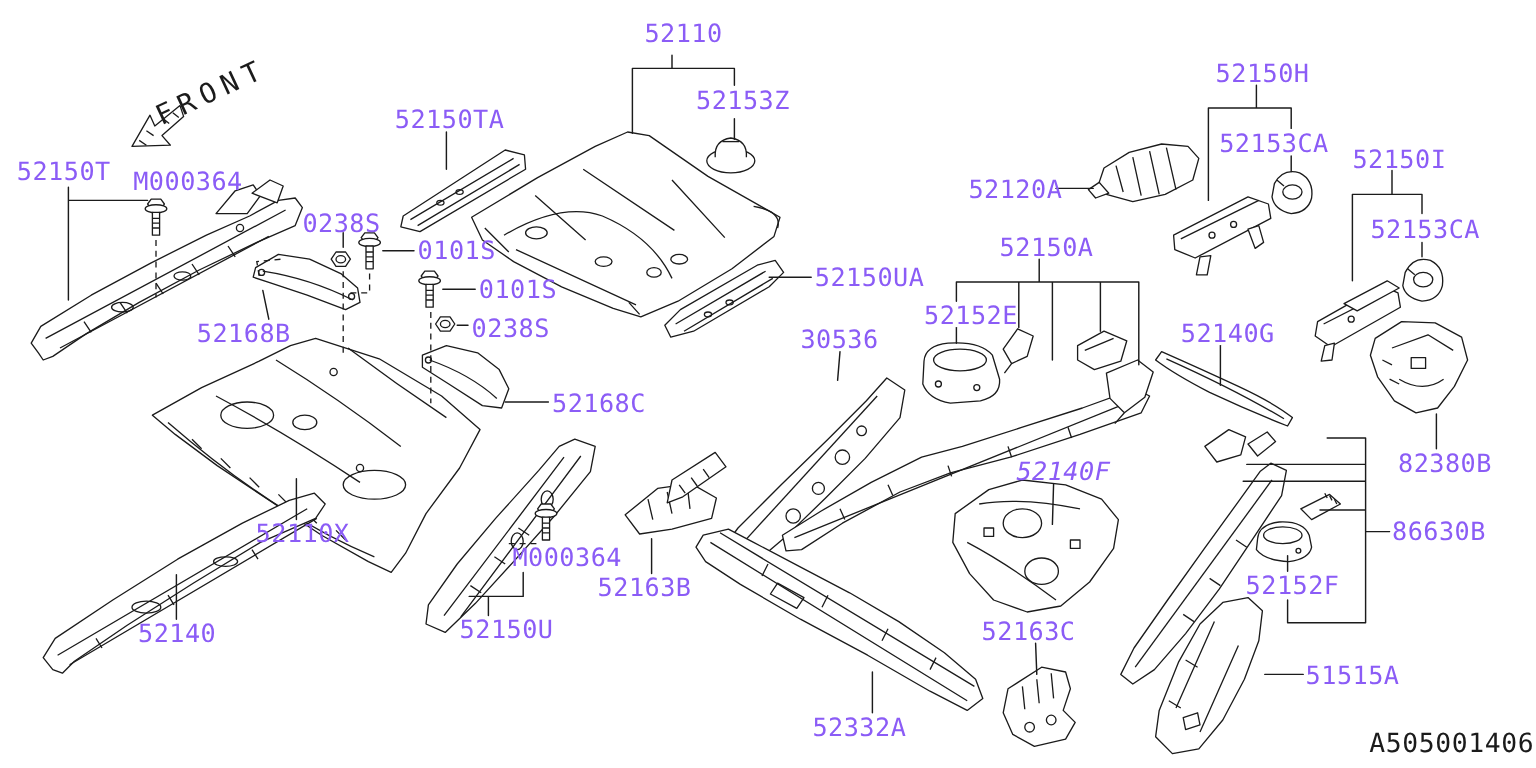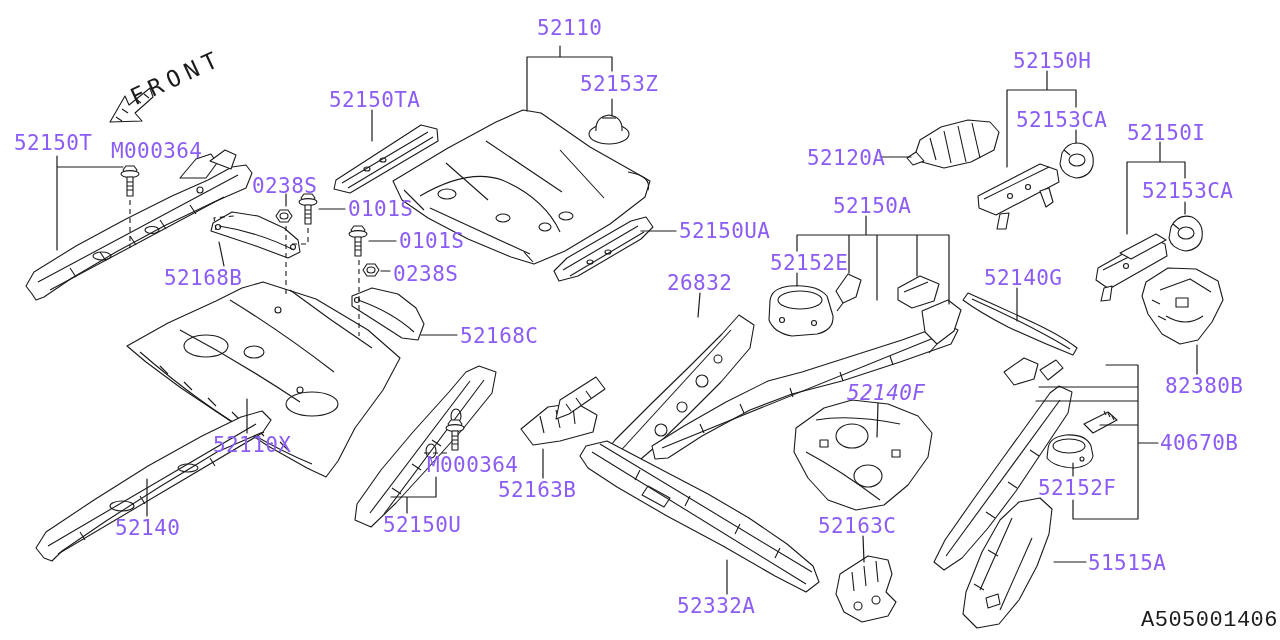--- a/index.html
+++ b/index.html
@@ -12,21 +12,20 @@
     position:absolute;font-size:21px;line-height:22px;color:#8b5cf6;
     letter-spacing:0.4px;white-space:pre;
   }
   #front-label{
     position:absolute;left:137px;top:84px;font-size:23px;color:#1b1b1b;
     letter-spacing:6px;transform:rotate(-25deg);transform-origin:left bottom;
   }
   #diagram-id{
     position:absolute;left:1141px;top:608px;font-size:22px;color:#1b1b1b;
     letter-spacing:0.5px;
-    font-family:Liberation Mono, monospace;
   }
   svg *{vector-effect:non-scaling-stroke;}
   .ln{stroke:#1b1b1b;stroke-width:1.2;fill:none;stroke-linecap:round;stroke-linejoin:round;}
   .pt{stroke:#1b1b1b;stroke-width:1.1;fill:#ffffff;stroke-linejoin:round;}
   .dt{stroke:#1b1b1b;stroke-width:1.1;fill:none;stroke-linejoin:round;}
   .dash{stroke:#1b1b1b;stroke-width:1.1;fill:none;stroke-dasharray:5 4;}
 </style>
 </head>
 <body>
 
@@ -321,30 +320,30 @@
       <div class="plabel" style="left: 348px; top: 198px;">0101S</div>
       <div class="plabel" style="left: 399px; top: 230px;">0101S</div>
       <div class="plabel" style="left: 393px; top: 263px;">0238S</div>
       <div class="plabel" style="left: 164px; top: 267px;">52168B</div>
       <div class="plabel" style="left: 460px; top: 325px;">52168C</div>
       <div class="plabel" style="left: 329px; top: 89px;">52150TA</div>
       <div class="plabel" style="left: 537px; top: 17px;">52110</div>
       <div class="plabel" style="left: 580px; top: 73px;">52153Z</div>
       <div class="plabel" style="left: 679px; top: 220px;">52150UA</div>
       <div class="plabel" style="left: 770px; top: 252px;">52152E</div>
-      <div class="plabel" style="left: 667px; top: 272px;">26832</div>
+      <div class="plabel" style="left: 667px; top: 272px;">30536</div>
       <div class="plabel" style="left: 833px; top: 195px;">52150A</div>
       <div class="plabel" style="left: 807px; top: 147px;">52120A</div>
       <div class="plabel" style="left: 1013px; top: 50px; text-align: right;">52150H</div>
       <div class="plabel" style="left: 1016px; top: 109px;">52153CA</div>
       <div class="plabel" style="left: 1127px; top: 122px;">52150I</div>
       <div class="plabel" style="left: 1142px; top: 180px;">52153CA</div>
       <div class="plabel" style="left: 984px; top: 267px;">52140G</div>
       <div class="plabel" style="left: 1165px; top: 375px;">82380B</div>
-      <div class="plabel" style="left: 1160px; top: 432px;">40670B</div>
+      <div class="plabel" style="left: 1160px; top: 432px;">86630B</div>
       <div class="plabel" style="left: 1038px; top: 477px;">52152F</div>
       <div class="plabel" style="left: 847px; top: 382px; font-style: italic;">52140F</div>
       <div class="plabel" style="left: 213px; top: 434px;">52110X</div>
       <div class="plabel" style="left: 115px; top: 517px;">52140</div>
       <div class="plabel" style="left: 427px; top: 454px;">M000364</div>
       <div class="plabel" style="left: 498px; top: 479px;">52163B</div>
       <div class="plabel" style="left: 383px; top: 514px;">52150U</div>
       <div class="plabel" style="left: 818px; top: 515px;">52163C</div>
       <div class="plabel" style="left: 677px; top: 595px;">52332A</div>
       <div class="plabel" style="left: 1088px; top: 552px;">51515A</div>

